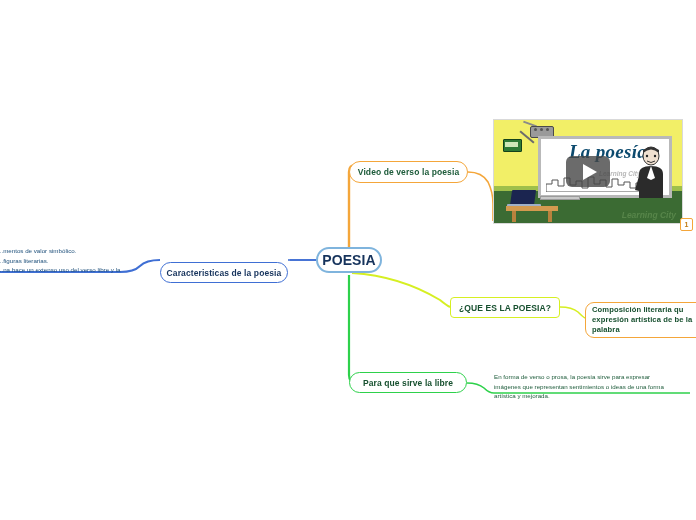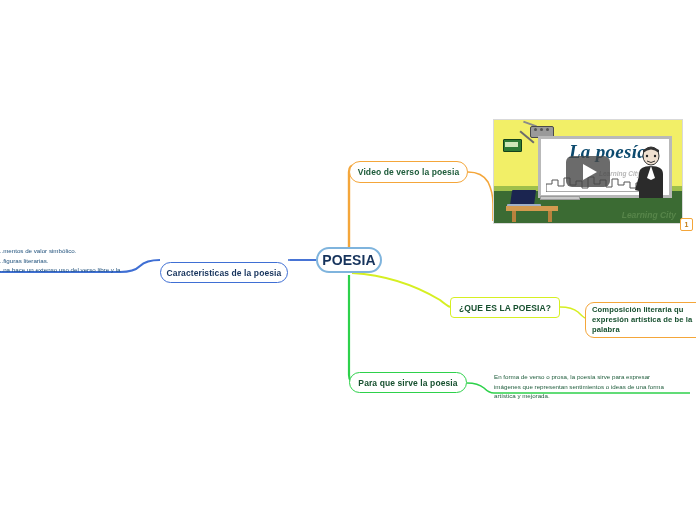--- a/index.html
+++ b/index.html
@@ -257,21 +257,21 @@
   <div id="badge">1</div>
 
   <div class="node" id="n-root">POESIA</div>
 
   <div class="node" id="n-video">Video de verso la poesia</div>
 
   <div class="node" id="n-caract">Caracteristicas de la poesia</div>
 
   <div class="node" id="n-quees">¿QUE ES LA POESIA?</div>
 
-  <div class="node" id="n-para">Para que sirve la poesia</div>
+  <div class="node" id="n-para">Para que sirve la libre</div>
 
   <div class="node" id="n-compos">Composición literaria qu
 expresión artística de be
 la palabra</div>
 
   <div class="textblock" id="t-caract">...mentos de valor simbólico.
 ...figuras literarias.
 ...na hace un extenso uso del verso libre y la</div>
 
   <div class="textblock" id="t-para">En forma de verso o prosa, la poesía sirve para expresar

